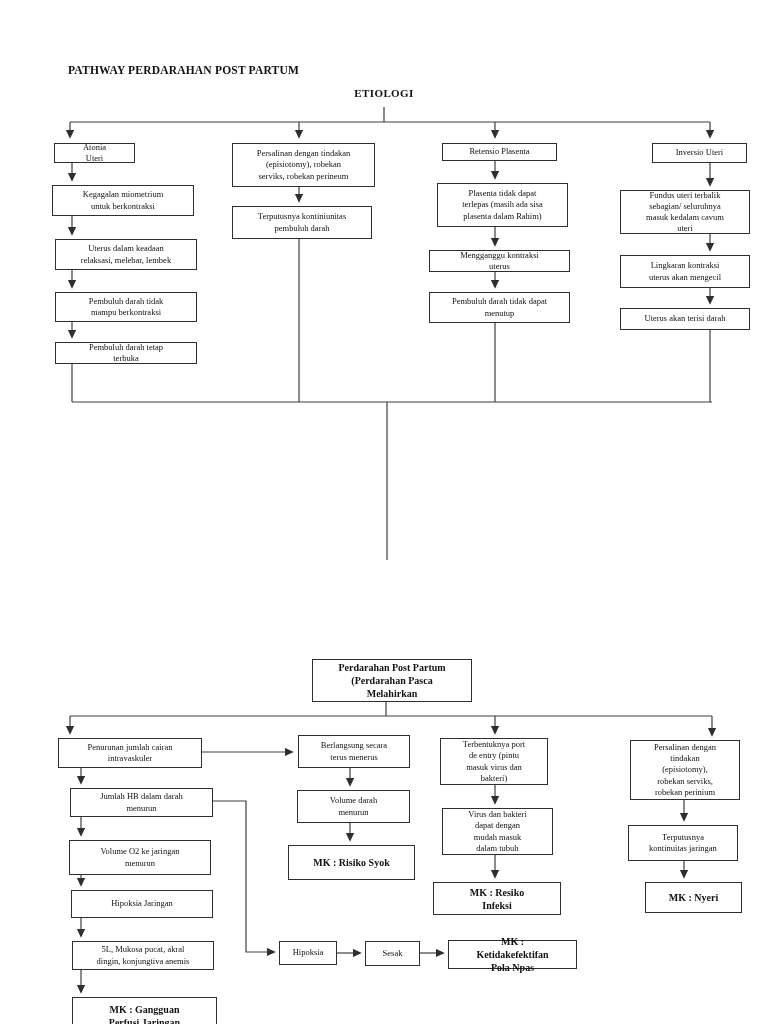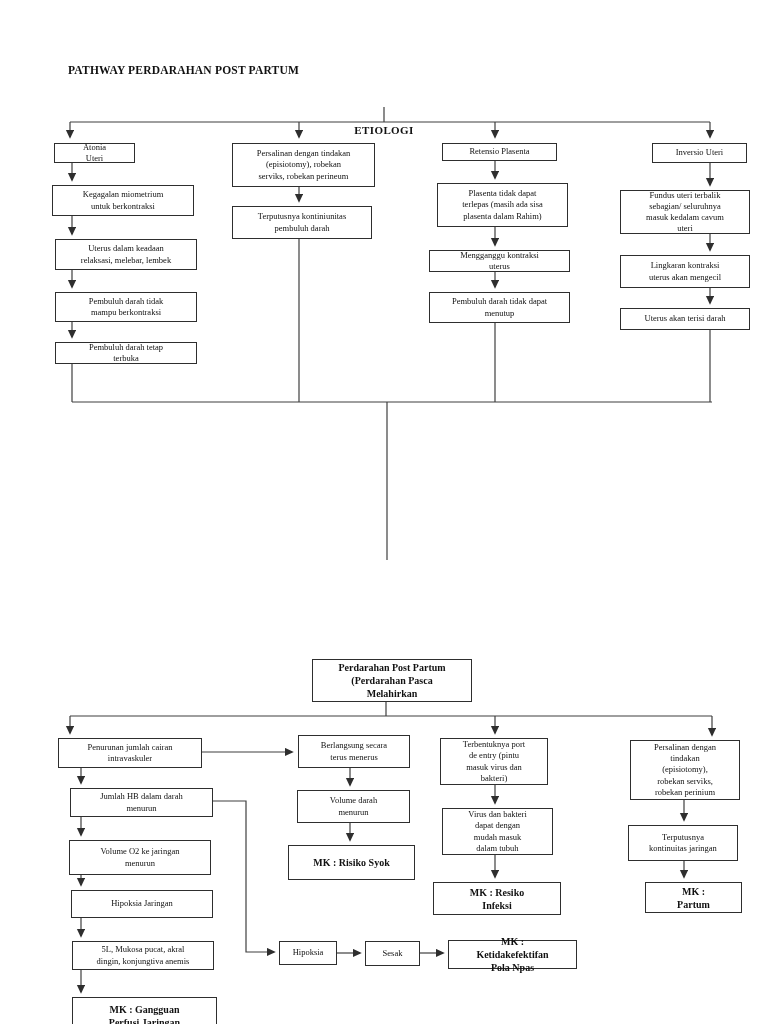--- a/index.html
+++ b/index.html
@@ -11,21 +11,21 @@
     font-family:"Liberation Serif","DejaVu Serif",serif;
     color:#111;
   }
   .doc-title{
     position:absolute;left:68px;top:64px;
     font-size:11.5px;font-weight:bold;letter-spacing:.2px;
     white-space:nowrap;
   }
   .section-label{
     position:absolute;left:384px;top:87px;transform:translateX(-50%);
-    font-size:11px;font-weight:bold;letter-spacing:.4px;margin-top:37px;
+    font-size:11px;font-weight:bold;letter-spacing:.4px;
   }
   .connectors{position:absolute;left:0;top:0;}
   .node{
     position:absolute;box-sizing:border-box;
     display:flex;align-items:center;justify-content:center;
     text-align:center;
     border:1px solid #2e2e2e;background:#ffffff;
     padding:1px 20px;
     font-size:8.5px;line-height:1.3;color:#111;
   }
@@ -138,19 +138,19 @@
   <div class="node" style="left:298px;top:735px;width:112px;height:33px">Berlangsung secara terus menerus</div>
   <div class="node" style="left:297px;top:790px;width:113px;height:33px">Volume darah menurun</div>
   <div class="node bold" style="left:288px;top:845px;width:127px;height:35px">MK : Risiko Syok</div>
 
   <div class="node" style="left:440px;top:738px;width:108px;height:47px">Terbentuknya port de entry (pintu masuk virus dan bakteri)</div>
   <div class="node" style="left:442px;top:808px;width:111px;height:47px">Virus dan bakteri dapat dengan mudah masuk dalam tubuh</div>
   <div class="node bold" style="left:433px;top:882px;width:128px;height:33px">MK : Resiko Infeksi</div>
 
   <div class="node" style="left:630px;top:740px;width:110px;height:60px">Persalinan dengan tindakan (episiotomy), robekan serviks, robekan perinium</div>
   <div class="node" style="left:628px;top:825px;width:110px;height:36px">Terputusnya kontinuitas jaringan</div>
-  <div class="node bold" style="left:645px;top:882px;width:97px;height:31px">MK : Partum</div>
+  <div class="node bold" style="left:645px;top:882px;width:97px;height:31px">MK : Nyeri</div>
 
   <div class="node" style="left:279px;top:941px;width:58px;height:24px">Hipoksia</div>
   <div class="node" style="left:365px;top:941px;width:55px;height:25px">Sesak</div>
   <div class="node bold" style="left:448px;top:940px;width:129px;height:29px">MK : Ketidakefektifan Pola Npas</div>
 
 </div>
 
 </body></html>

